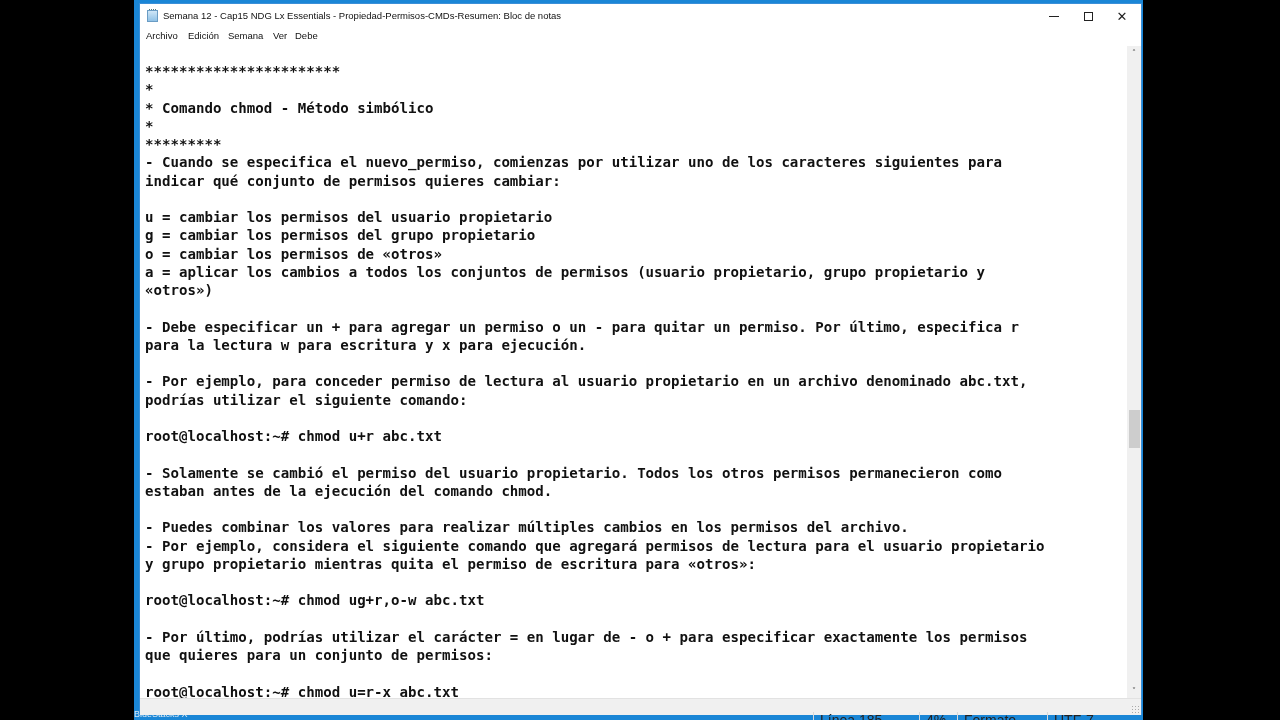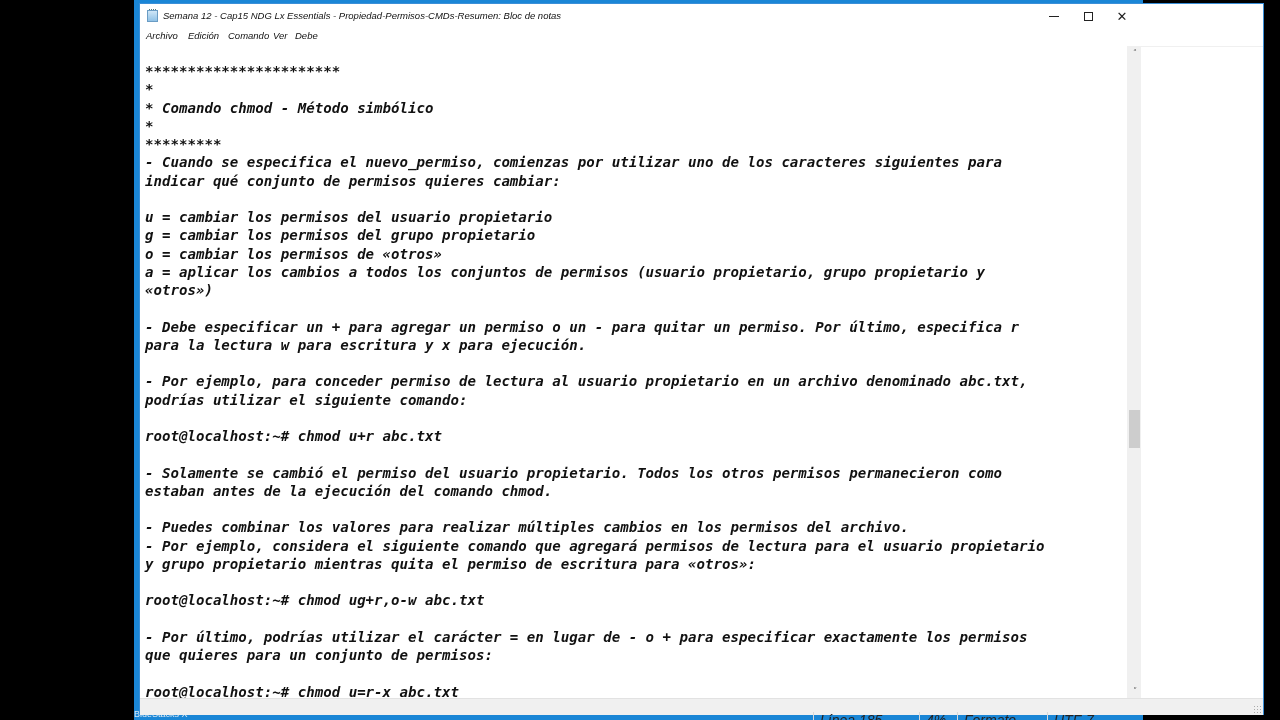--- a/index.html
+++ b/index.html
@@ -12,22 +12,22 @@
   .desktop-right { position:absolute; left:1143px; top:0; width:137px; height:720px; background:#000; }
   .desktop-strip {
     position:absolute; left:134px; top:0; width:1010px; height:720px;
     background:#1a86d6;
   }
   .bluestacks-label {
     position:absolute; left:134px; top:709px; font-size:9px; color:#d8e8f5;
     font-family:"Liberation Sans", sans-serif; letter-spacing:0;
   }
   .window {
-    position:absolute; left:139px; top:3px; width:1125px; height:712px;
-    background:#fff; border:1px solid #3a8fd8; box-sizing:border-box;font-style:italic;
+    position:absolute; left:139px; top:3px; width:1003px; height:712px;
+    background:#fff; border:1px solid #3a8fd8; box-sizing:border-box;
   }
   .titlebar {
     position:absolute; left:0; top:0; width:100%; height:24px; background:#fff;
   }
   .app-icon {
     position:absolute; left:7px; top:6px; width:11px; height:12px;
     background:linear-gradient(#cfe6f7,#8fc1e6); border:1px solid #6a9cc4; box-sizing:border-box;
   }
   .app-icon:before {
     content:""; position:absolute; left:1px; top:-2px; width:7px; height:2px;
@@ -108,21 +108,21 @@
       <span></span>
     </div>
     <div class="win-btn win-close">
       <span>✕</span>
     </div>
   </div>
 
   <div class="menubar">
     <span class="menu-item" style="left:6px">Archivo</span>
     <span class="menu-item" style="left:48px">Edición</span>
-    <span class="menu-item" style="left:88px">Comando</span>
+    <span class="menu-item" style="left:88px">Semana</span>
     <span class="menu-item" style="left:133px">Ver</span>
     <span class="menu-item" style="left:155px">Debe</span>
   </div>
 
   <div class="editor">
     <div class="text-area" id="text-area"><div>***********************</div><div>*</div><div>* Comando chmod - Método simbólico</div><div>*</div><div>*********</div><div>- Cuando se especifica el nuevo_permiso, comienzas por utilizar uno de los caracteres siguientes para</div><div>indicar qué conjunto de permisos quieres cambiar:</div><div>&nbsp;</div><div>u = cambiar los permisos del usuario propietario</div><div>g = cambiar los permisos del grupo propietario</div><div>o = cambiar los permisos de «otros»</div><div>a = aplicar los cambios a todos los conjuntos de permisos (usuario propietario, grupo propietario y</div><div>«otros»)</div><div>&nbsp;</div><div>- Debe especificar un + para agregar un permiso o un - para quitar un permiso. Por último, especifica r</div><div>para la lectura w para escritura y x para ejecución.</div><div>&nbsp;</div><div>- Por ejemplo, para conceder permiso de lectura al usuario propietario en un archivo denominado abc.txt,</div><div>podrías utilizar el siguiente comando:</div><div>&nbsp;</div><div>root@localhost:~# chmod u+r abc.txt</div><div>&nbsp;</div><div>- Solamente se cambió el permiso del usuario propietario. Todos los otros permisos permanecieron como</div><div>estaban antes de la ejecución del comando chmod.</div><div>&nbsp;</div><div>- Puedes combinar los valores para realizar múltiples cambios en los permisos del archivo.</div><div>- Por ejemplo, considera el siguiente comando que agregará permisos de lectura para el usuario propietario</div><div>y grupo propietario mientras quita el permiso de escritura para «otros»:</div><div>&nbsp;</div><div>root@localhost:~# chmod ug+r,o-w abc.txt</div><div>&nbsp;</div><div>- Por último, podrías utilizar el carácter = en lugar de - o + para especificar exactamente los permisos</div><div>que quieres para un conjunto de permisos:</div><div>&nbsp;</div><div>root@localhost:~# chmod u=r-x abc.txt</div></div>
   </div>
 
   <div class="vscroll">
     <div class="scroll-up">

